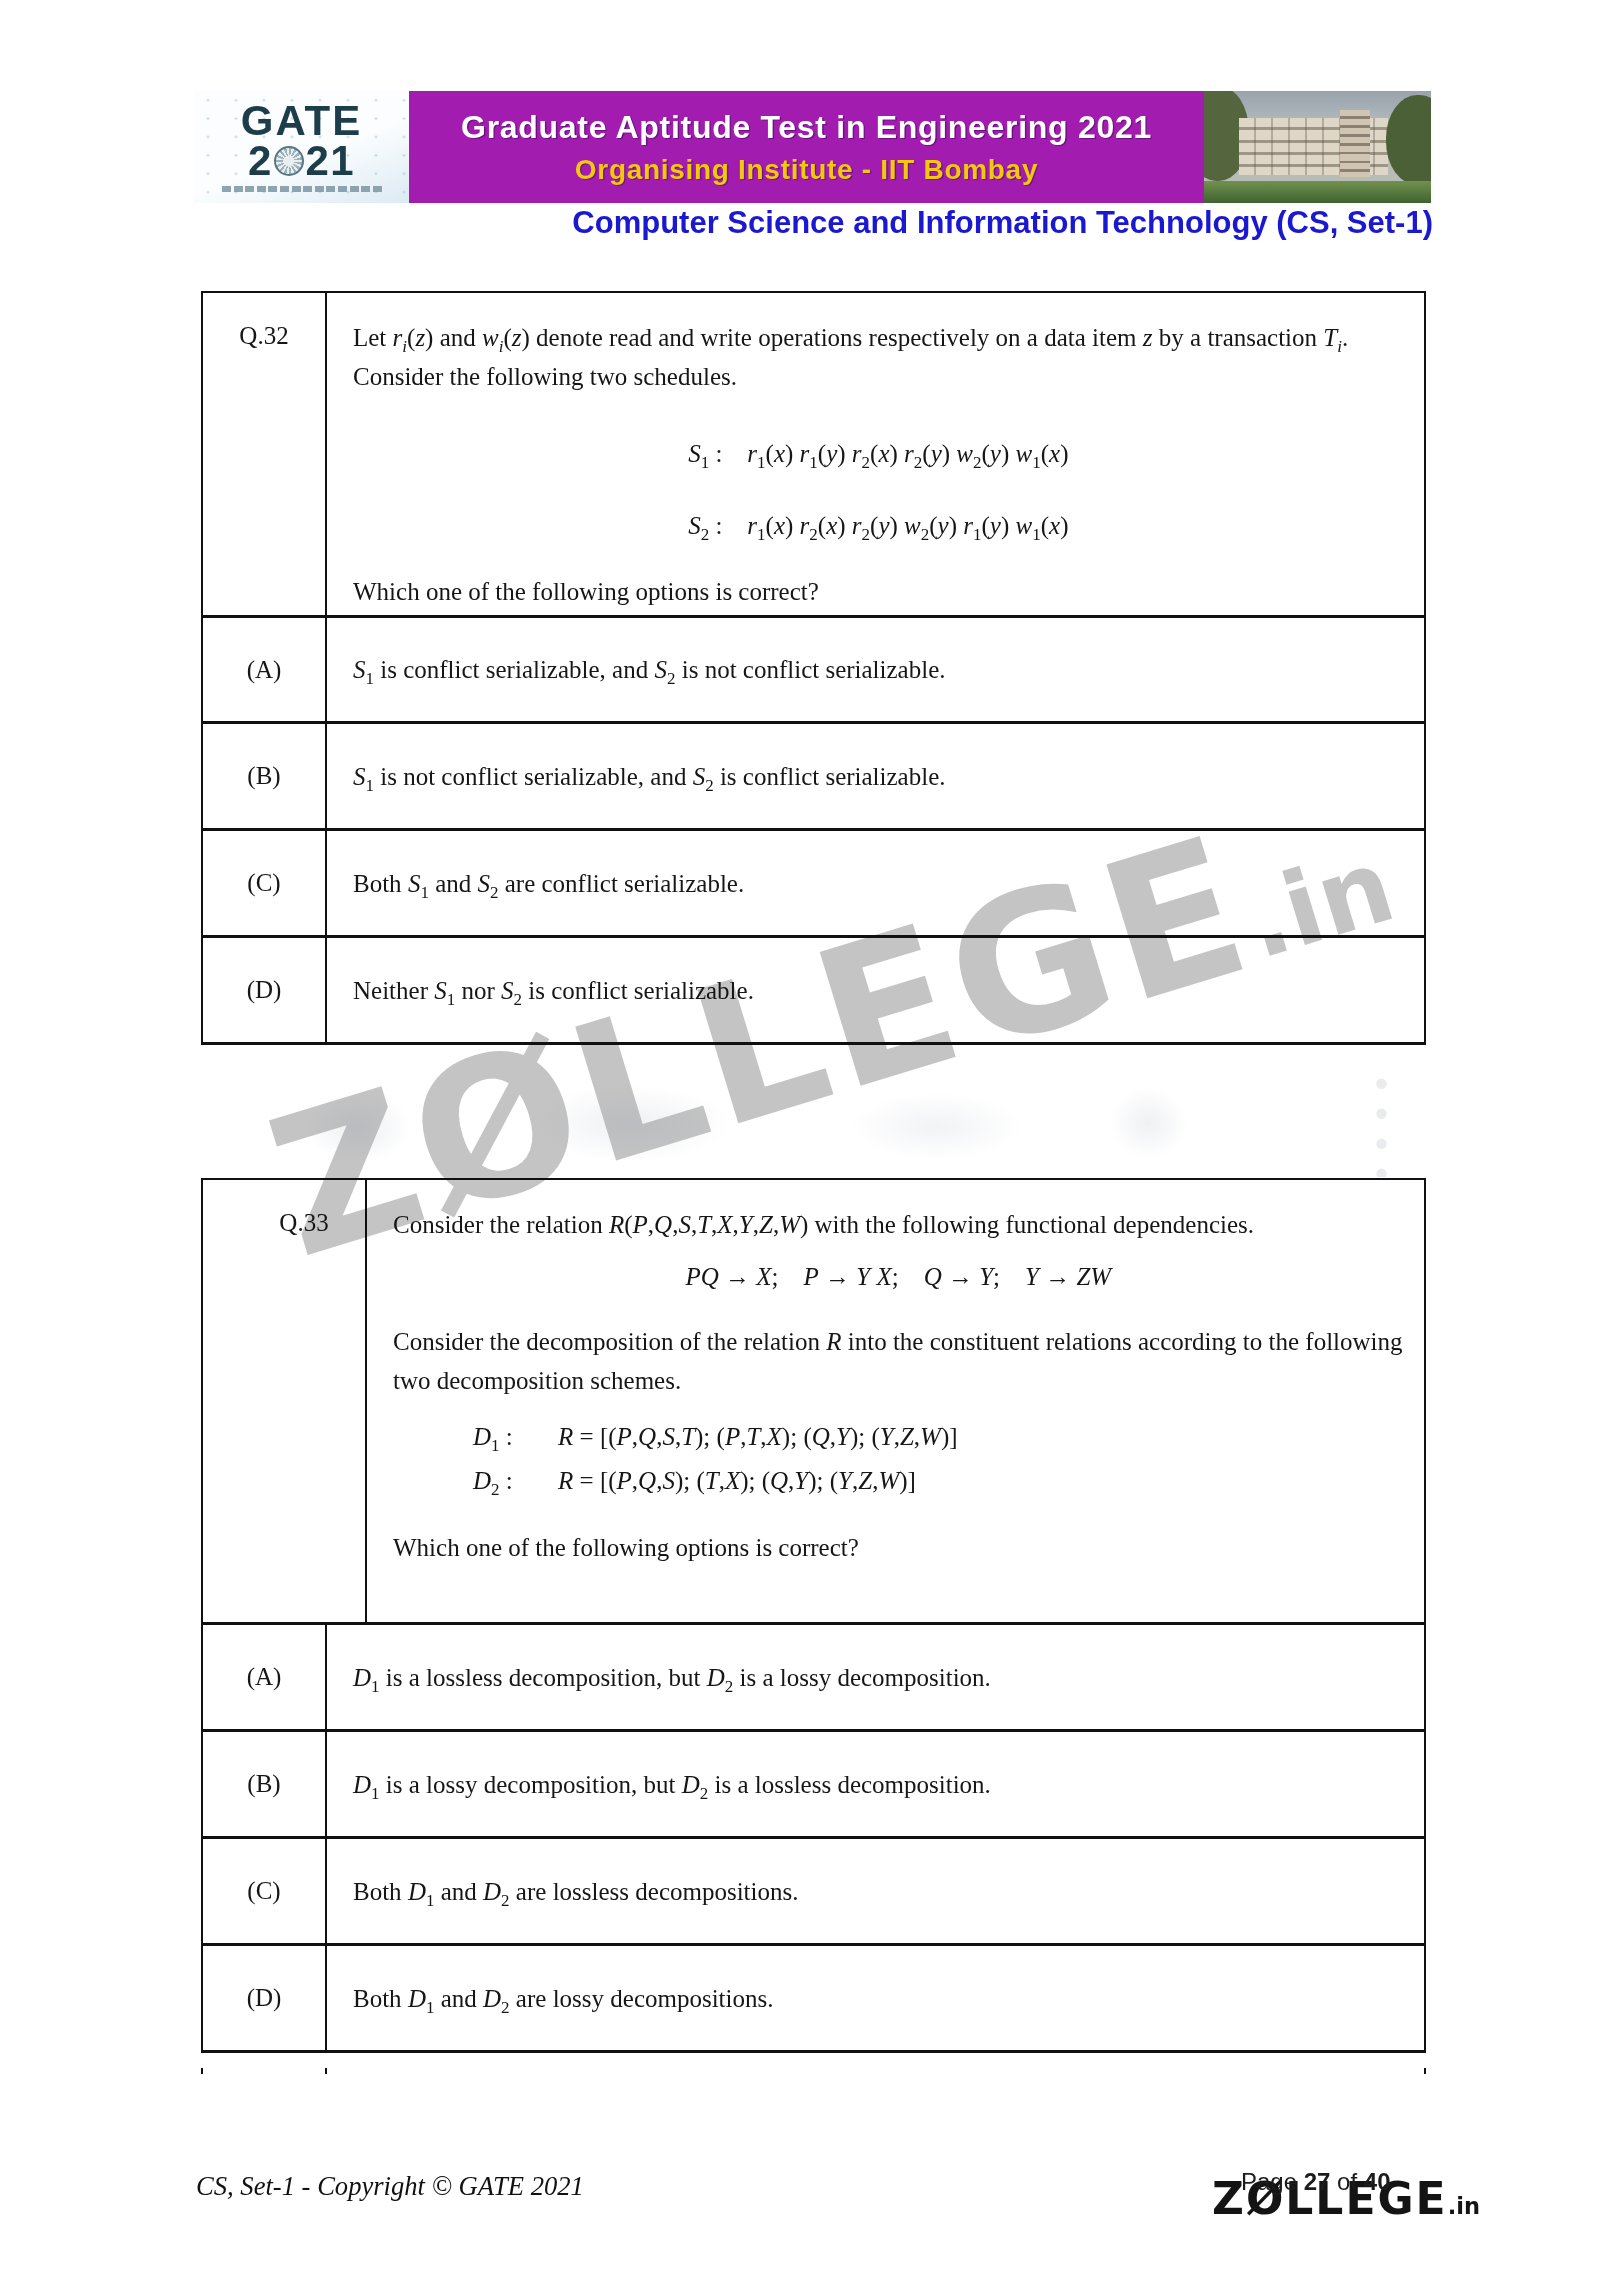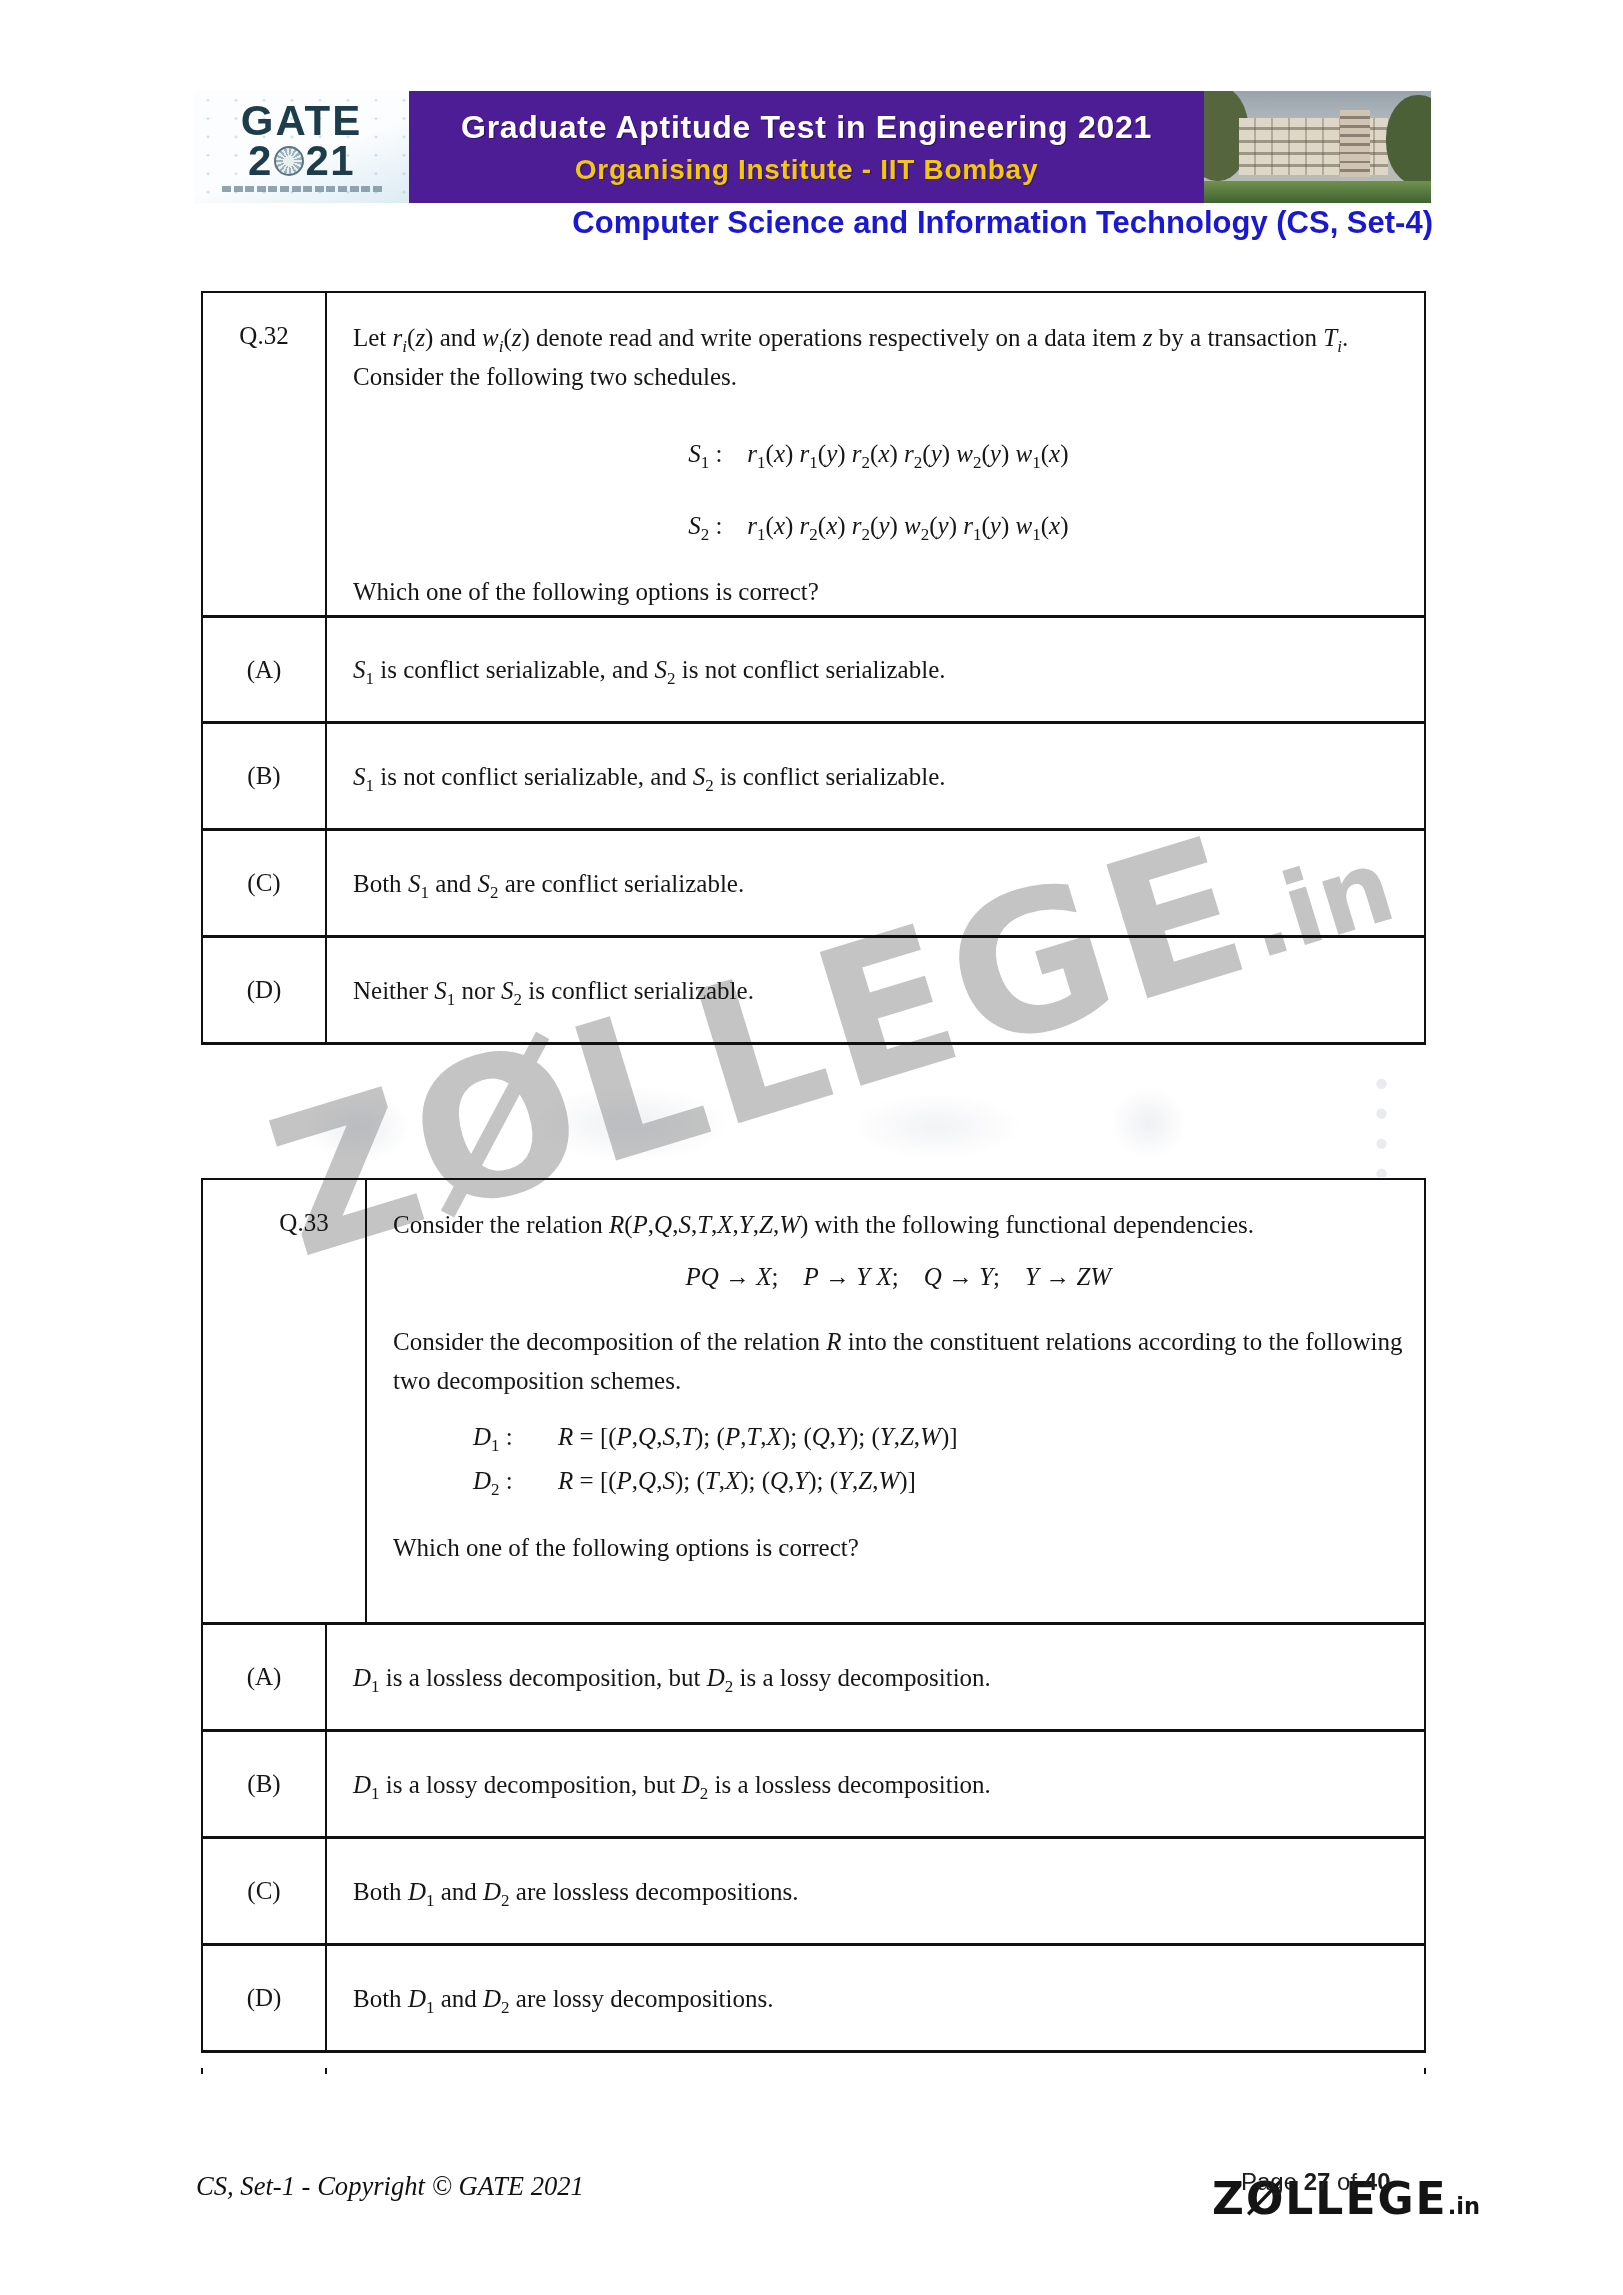--- a/index.html
+++ b/index.html
@@ -22,21 +22,21 @@
     line-height:.92;color:#1e3d4b;letter-spacing:2px;text-align:right;}
   .logo-year{font-family:"Liberation Sans",sans-serif;font-weight:bold;font-size:42px;
     line-height:.95;color:#1e3d4b;letter-spacing:1.4px;display:flex;align-items:center;}
   .seal{display:inline-block;width:30px;height:30px;border-radius:50%;
     border:2.7px solid #5a7682;box-sizing:border-box;margin:0 1.4px;
     background:
       radial-gradient(circle,#e9eff1 0 30%,transparent 31%),
       repeating-conic-gradient(#9db3bc 0 12deg,#e9eff1 12deg 24deg);}
   .logo-caption{width:160px;height:6.1px;margin-top:4.8px;opacity:.85;
     background:repeating-linear-gradient(90deg,#7c96a3 0 8.9px,transparent 8.9px 11.6px);}
-  .banner{flex:1;background:#4c1d95;display:flex;flex-direction:column;
+  .banner{flex:1;background:#a21caf;display:flex;flex-direction:column;
     align-items:center;justify-content:center;gap:8px;}
   .banner-title{font-family:"Liberation Sans",sans-serif;font-weight:bold;font-size:32px;
     color:#ffffff;letter-spacing:0.7px;text-shadow:1.4px 1.4px 0 rgba(0,0,40,.35);}
   .banner-subtitle{font-family:"Liberation Sans",sans-serif;font-weight:bold;font-size:28px;
     color:#f2c70c;letter-spacing:0.7px;text-shadow:1.4px 1.4px 0 rgba(0,0,40,.3);}
   
   .building{width:227px;height:100%;position:relative;overflow:hidden;
     background:linear-gradient(180deg,#99a3ab 0%,#c3c9cd 48%,#b7bdb5 60%);}
   .building .block{position:absolute;left:35px;top:27px;width:149px;height:57px;
     background:
@@ -125,21 +125,21 @@
   </div>
   <div class="building">
     <div class="tree-l"></div>
     <div class="block"></div>
     <div class="tower"></div>
     <div class="tree-r"></div>
     <div class="lawn"></div>
   </div>
 </div>
 
-<div class="subject-line">Computer Science and Information Technology (CS, Set-4)</div>
+<div class="subject-line">Computer Science and Information Technology (CS, Set-1)</div>
 
 <div class="watermark">
   <span>
     <span class="wm-main">ZØLLEGE</span><span class="wm-suffix">.in</span>
   </span>
 </div>
 <div class="faded-band"></div>
 
 <div class="qtable" style="top:291px;">
   <div class="qrow q-cell" style="height:322px;">

